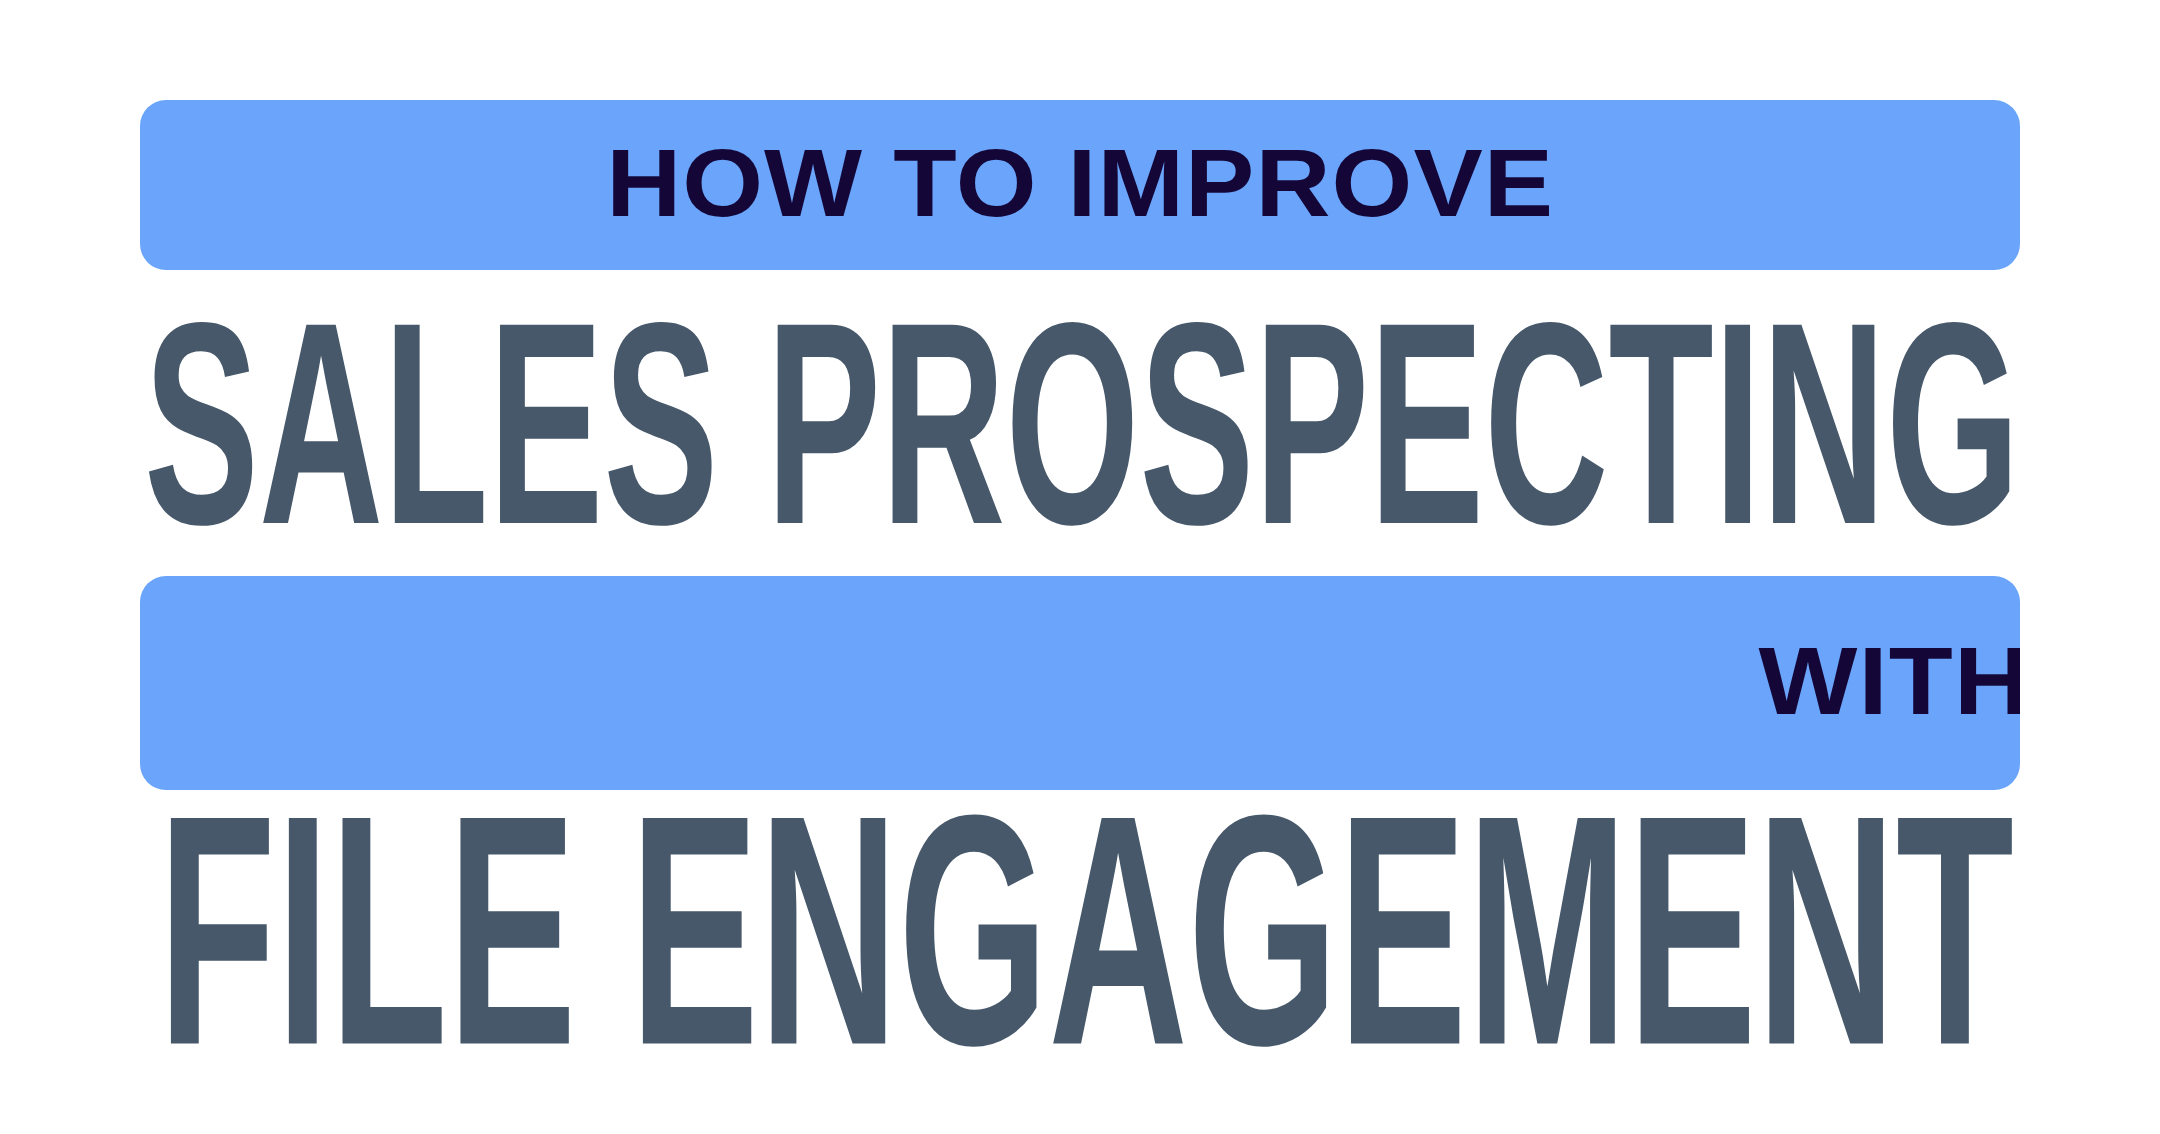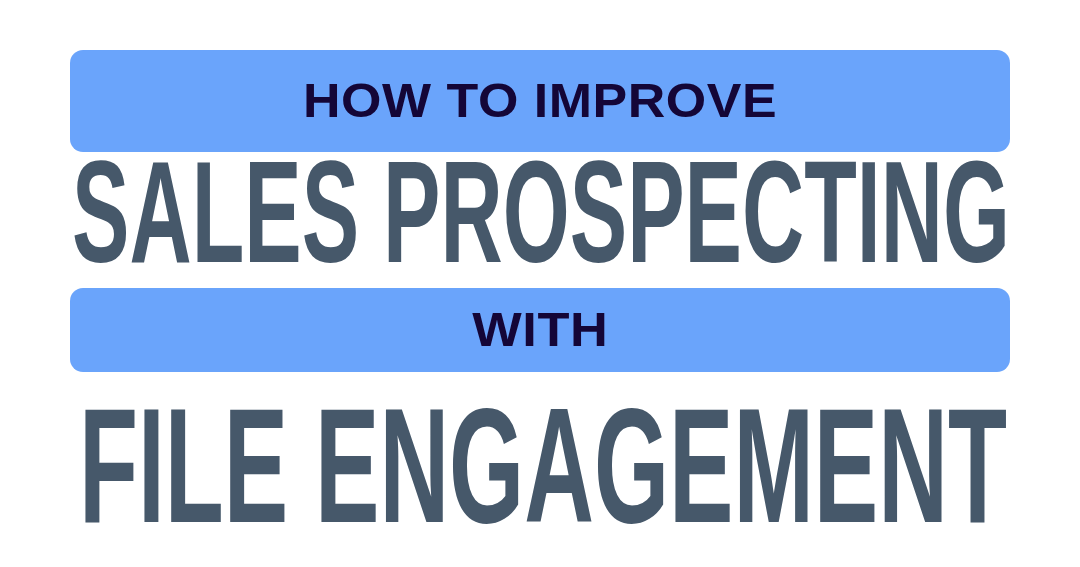--- a/index.html
+++ b/index.html
@@ -26,22 +26,22 @@
     position: absolute;
     left: 70px;
     width: 940px;
     background: #6aa4fb;
     border-radius: 13px;
     display: flex;
     align-items: center;
     justify-content: center;
     overflow: hidden;
   }
-  #banner-top    { top: 50px;  height: 102px; }
-  #banner-middle { top: 288px; height: 84px; }
+  #banner-top    { top: 50px;  height: 85px; }
+  #banner-middle { top: 288px; height: 107px; justify-content: flex-end; }
 
   .banner-text {
     color: #140637;
     font-family: "Liberation Sans", sans-serif;
     font-weight: bold;
     letter-spacing: 0.5px;
     white-space: nowrap;
     line-height: 1;
     display: block;
     transform: scaleX(0.90);

